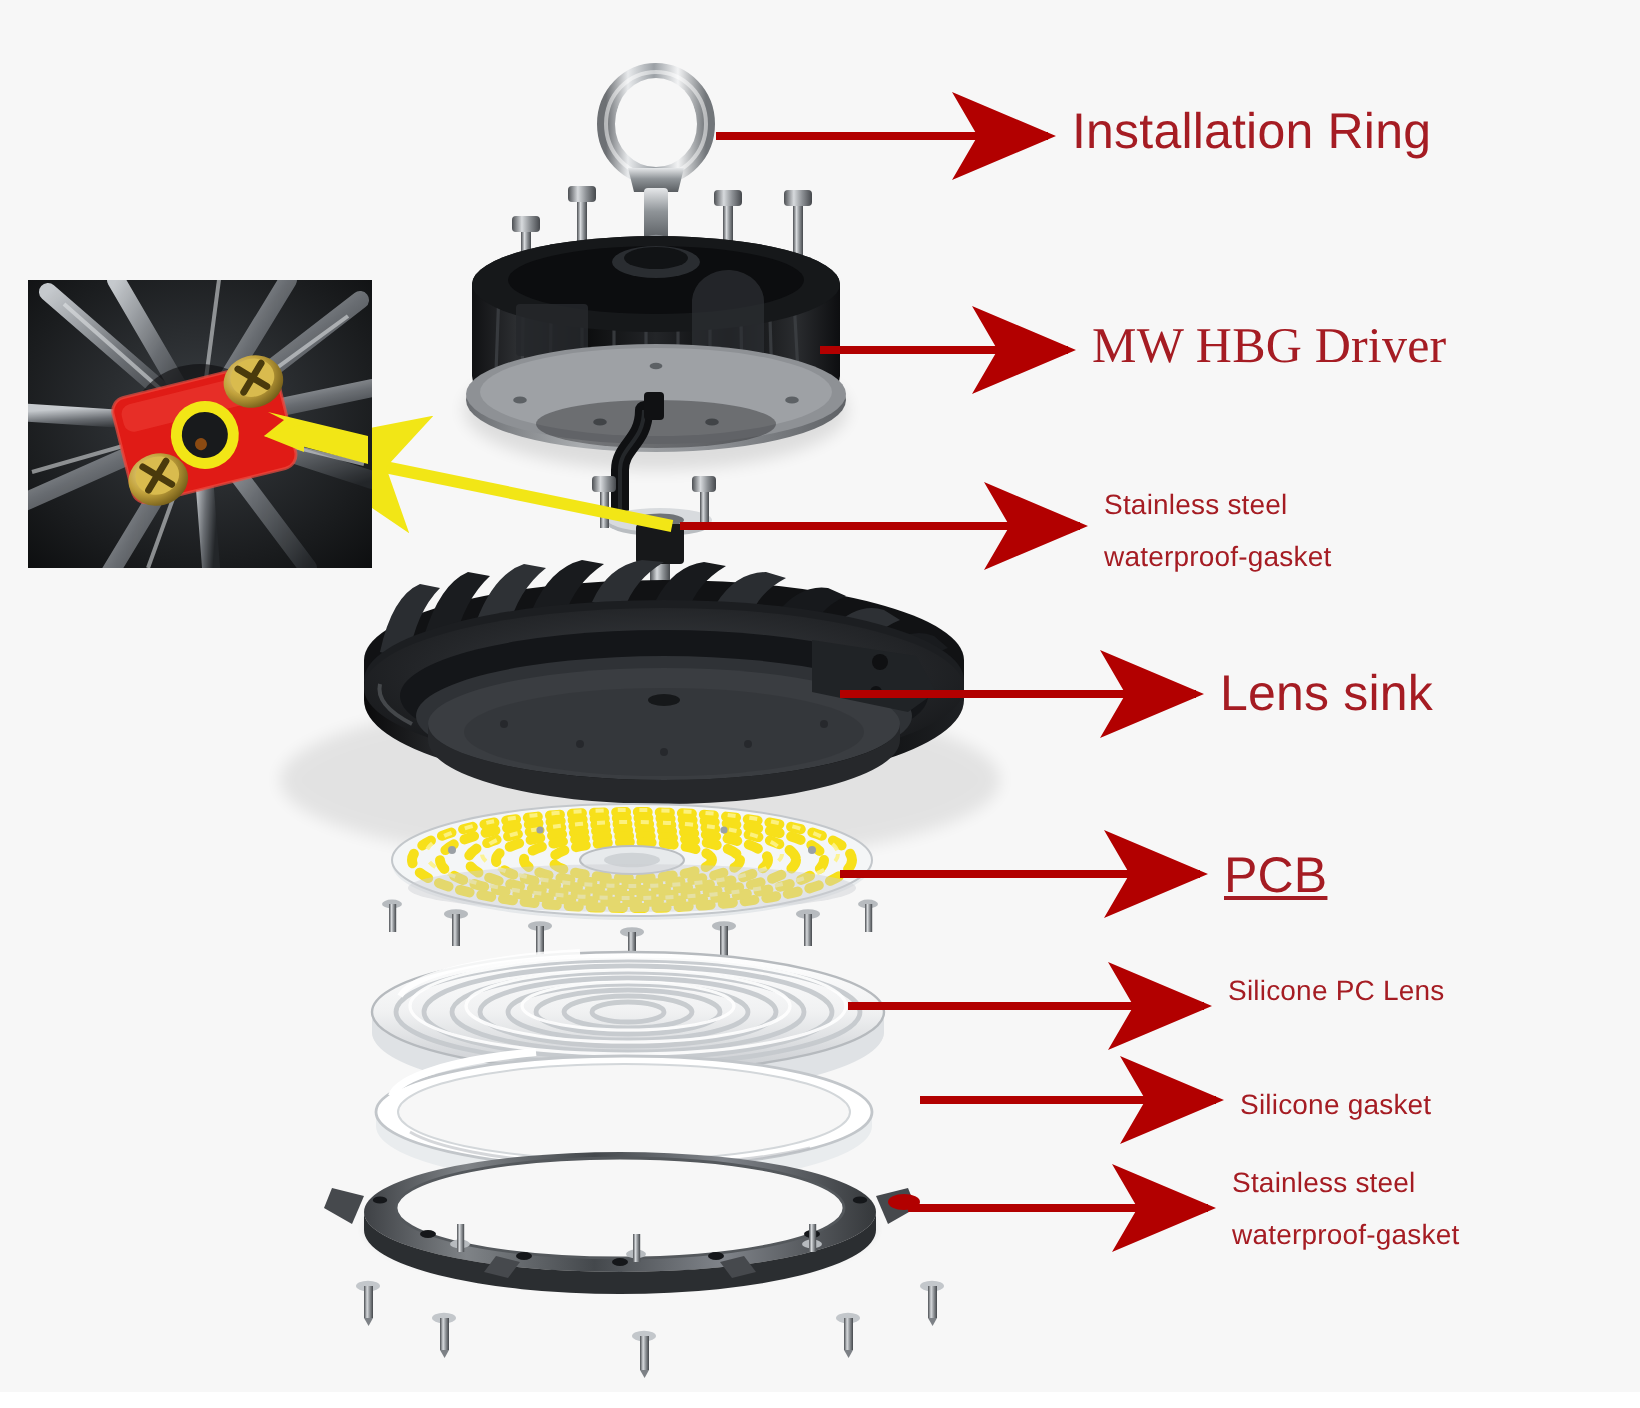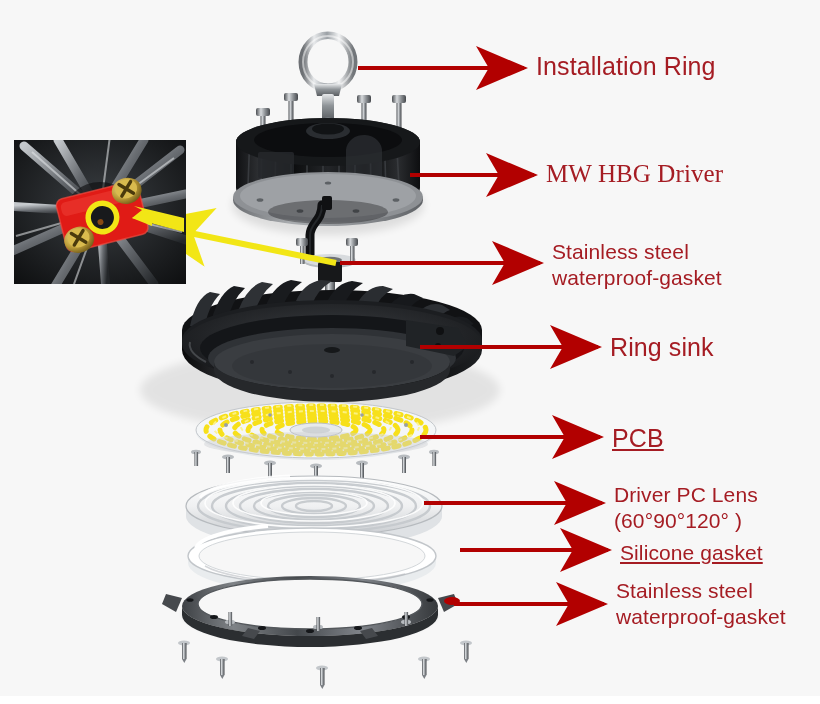--- a/index.html
+++ b/index.html
@@ -21,21 +21,21 @@
   #scene {
     position: absolute;
     inset: 0;
     width: 820px;
     height: 704px;
   }
   .lbl {
     position: absolute;
     color: #a51c23;
     font-family: "Liberation Sans", sans-serif;
-    font-size: 21px;
+    font-size: 14px;
     line-height: 25px;
     white-space: pre;
     letter-spacing: 0.1px;
   }
   .lbl.big { font-size: 25px; line-height: 29px; }
   .lbl.two { line-height: 26px; }
   .inset-frame {
     position: absolute;
     left: 14px;
     top: 140px;
@@ -512,20 +512,20 @@
 
       <path d="M170,92 L118,78 L128,70 L120,66 L170,78 Z" fill="#f2e616"></path>
       <path d="M118,78 L138,72 L138,86 Z" fill="#f2e616"></path>
     </svg>
   </div>
 
   <div id="labels">
       <div class="lbl big" style="left: 536px; top: 52px;"><div>Installation Ring</div></div>
       <div class="lbl big" style="left: 546px; top: 159px; font-family: Liberation Serif, serif;"><div>MW HBG Driver</div></div>
       <div class="lbl two" style="left: 552px; top: 239px;"><div>Stainless steel</div><div>waterproof-gasket</div></div>
-      <div class="lbl big" style="left: 610px; top: 333px;"><div>Ring sink</div></div>
+      <div class="lbl big" style="left: 610px; top: 333px;"><div>Lens sink</div></div>
       <div class="lbl big" style="left: 612px; top: 424px; text-decoration: underline;"><div>PCB</div></div>
-      <div class="lbl two" style="left: 614px; top: 482px;"><div>Driver PC Lens</div><div>(60°90°120° )</div></div>
-      <div class="lbl" style="left: 620px; top: 540px; text-decoration: underline;"><div>Silicone gasket</div></div>
+      <div class="lbl two" style="left: 614px; top: 482px;"><div>Silicone PC Lens</div></div>
+      <div class="lbl" style="left: 620px; top: 540px;"><div>Silicone gasket</div></div>
       <div class="lbl two" style="left: 616px; top: 578px;"><div>Stainless steel</div><div>waterproof-gasket</div></div>
     </div>
 
 </div>
 
 </body></html>

